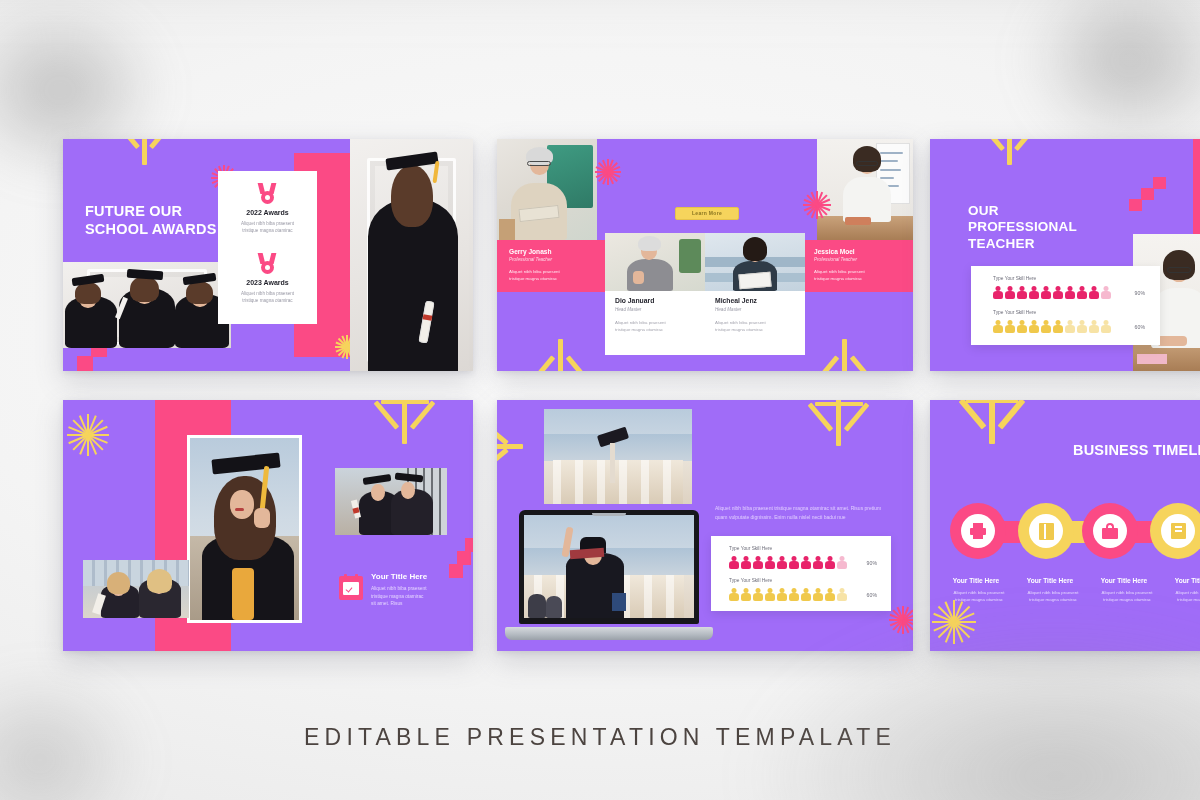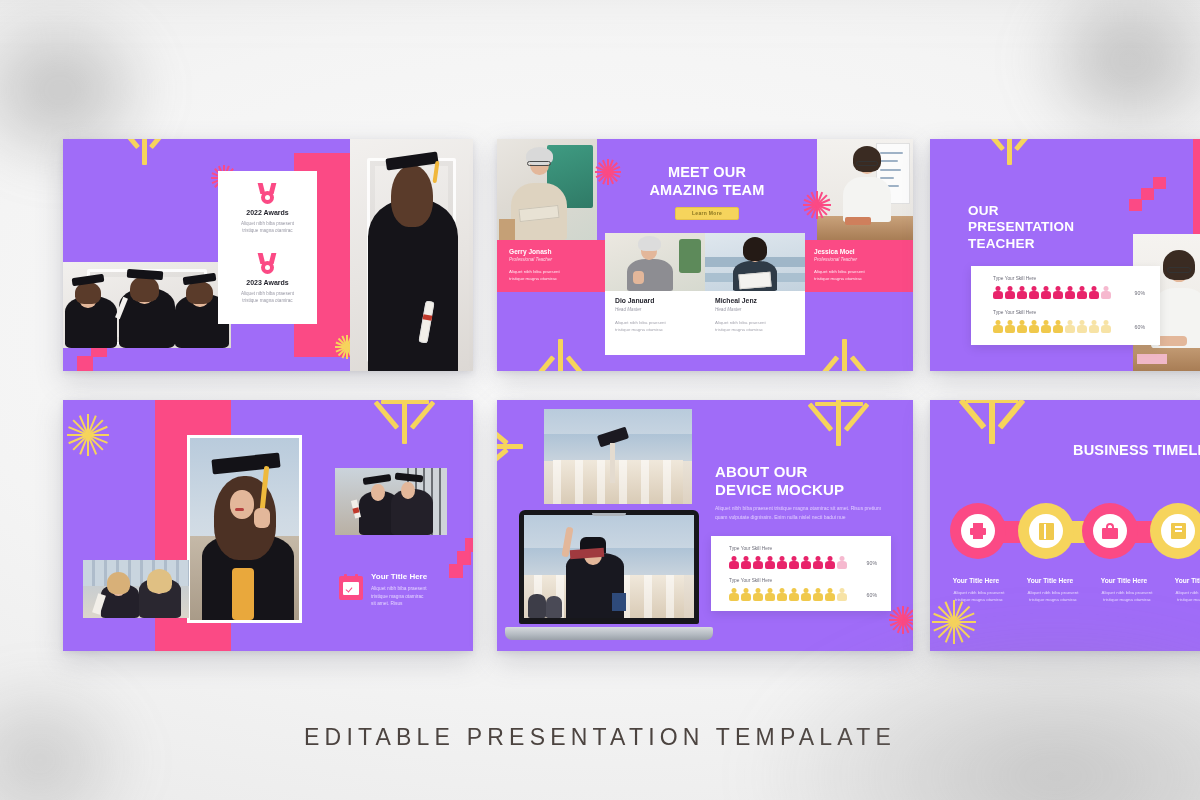--- a/index.html
+++ b/index.html
@@ -421,20 +421,22 @@
           <div style="position:absolute;left:1px;top:0;width:5px;height:11px;background:#fb4a85;transform:skewX(14deg);"></div>
           <div style="position:absolute;left:12px;top:0;width:5px;height:11px;background:#fb4a85;transform:skewX(-14deg);"></div>
           <div style="position:absolute;left:3px;top:8px;width:13px;height:13px;border-radius:50%;background:#fb4a85;"></div>
           <div style="position:absolute;left:7px;top:12px;width:5px;height:5px;border-radius:50%;background:#fff;"></div>
         </div>
         <div class="card-h" style="position:absolute;left:0;top:108px;width:99px;font-size:7px;">2023 Awards</div>
         <div class="card-p" style="position:absolute;left:6px;top:119px;width:87px;font-size:4.6px;">Aliquet nibh biba praesent
 tristique magna otamirac</div>
       </div>
 
+      <div class="s-title" style="left:22px;top:64px;font-size:14.5px;">FUTURE OUR
+SCHOOL AWARDS</div>
     </div>
 
     <div class="slide row1 col2" id="slide2">
 
       <div class="photo photo-left">
         <div class="ph-inner classroom"></div>
         <div class="greenboard"></div>
         <div class="shirt-white" style="left:14px;top:44px;width:56px;height:57px;background:#ded3c0;"></div>
         <div class="face" style="left:33px;top:14px;width:19px;height:22px;"></div>
         <div class="hair" style="left:29px;top:8px;width:27px;height:18px;background:#d9d9d9;"></div>
@@ -474,22 +476,20 @@
         <i style="transform:rotate(0deg)"></i>
           <i style="transform:rotate(45deg)"></i>
         <i style="transform:rotate(90deg)"></i>
           <i style="transform:rotate(135deg)"></i>
         <i style="transform:rotate(22deg)"></i>
           <i style="transform:rotate(67deg)"></i>
         <i style="transform:rotate(112deg)"></i>
           <i style="transform:rotate(157deg)"></i>
       </div>
 
-      <div class="s-title" style="left:120px;top:25px;width:180px;text-align:center;font-size:14.5px;">MEET OUR
-AMAZING TEAM</div>
       <button class="learn-btn" style="left:178px;top:68px;width:64px;height:13px;line-height:11px;">Learn More</button>
 
       <div class="pink-left">
         <div class="member-name" style="position:absolute;left:12px;top:8px;font-size:6.6px;color:#fff;">Gerry Jonash</div>
         <div class="member-role" style="position:absolute;left:12px;top:17px;font-size:4.6px;color:#ffd7e6;">Professional Teacher</div>
         <div style="position:absolute;left:12px;top:28px;font-size:4.4px;color:#ffe4ee;line-height:1.6;white-space:pre-line;">Aliquet nibh biba praesent
 tristique magna otamirac</div>
       </div>
       <div class="pink-right">
         <div class="member-name" style="position:absolute;left:12px;top:8px;font-size:6.6px;color:#fff;">Jessica Moel</div>
@@ -550,21 +550,21 @@
       </div>
 
       <div style="position:absolute;right:0;top:0;width:30px;height:100px;background:#fb4a85;"></div>
       <div class="stair" style="left:199px;top:38px;width:42px;height:34px;">
         <i style="left:0;top:22px;width:13px;height:12px;"></i>
         <i style="left:12px;top:11px;width:13px;height:12px;"></i>
         <i style="left:24px;top:0;width:13px;height:12px;"></i>
       </div>
 
       <div class="s-title" style="left:38px;top:64px;font-size:13.5px;">OUR
-PRESENTATION
+PROFESSIONAL
 TEACHER</div>
 
       <div class="photo" style="left:203px;top:95px;width:90px;height:137px;">
         <div class="ph-inner" style="background:linear-gradient(180deg,#f5f3f0,#eae7e2);"></div>
         <div class="desk" style="height:22%;"></div>
         <div class="shirt-white" style="left:18px;top:54px;width:58px;height:60px;"></div>
         <div class="face" style="left:36px;top:24px;width:20px;height:24px;"></div>
         <div class="hair" style="left:30px;top:16px;width:32px;height:30px;background:#3a2b22;"></div>
         <div style="position:absolute;left:34px;top:33px;width:24px;height:6px;border:1.2px solid #333;border-radius:3px;"></div>
         <div style="position:absolute;left:24px;top:102px;width:30px;height:10px;background:#e3b79a;border-radius:4px;"></div>
@@ -792,22 +792,20 @@
             <div style="position:absolute;left:40px;top:12px;width:7px;height:30px;background:#e3b79a;transform:rotate(10deg);border-radius:3px;"></div>
             <div style="position:absolute;left:88px;top:78px;width:14px;height:18px;background:#2e4a7a;"></div>
             <div class="figure-dark" style="left:4px;bottom:0;width:18px;height:24px;background:#3d3d48;"></div>
             <div class="figure-dark" style="left:22px;bottom:0;width:16px;height:22px;background:#4a4a56;"></div>
           </div>
         </div>
         <div class="notch"></div>
         <div class="base"></div>
       </div>
 
-      <div class="s-title" style="left:218px;top:63px;font-size:15px;">ABOUT OUR
-DEVICE MOCKUP</div>
       <div style="position:absolute;left:218px;top:104px;width:178px;font-size:5px;color:#e0cdff;line-height:1.75;">Aliquet nibh biba praesent tristique magna otamirac sit amet. Risus pretium quam vulputate dignissim. Enim nulla nislel necti badui nue</div>
 
       <div class="skill-card" style="left:214px;top:136px;width:180px;height:75px;box-shadow:0 3px 10px rgba(0,0,0,.10);">
         <div class="skill-label" style="position:absolute;left:18px;top:10px;font-size:4.8px;">Type Your Skill Here</div>
         <div class="skill-row" style="position:absolute;left:18px;top:20px;width:148px;">
           <div class="people">
             <span class="person" style="color:#E8246B;width:10px;height:13px;">
                 <i class="head" style="width:5px;height:5px;"></i>
                 <i class="body" style="height:8px;"></i>
               </span>

